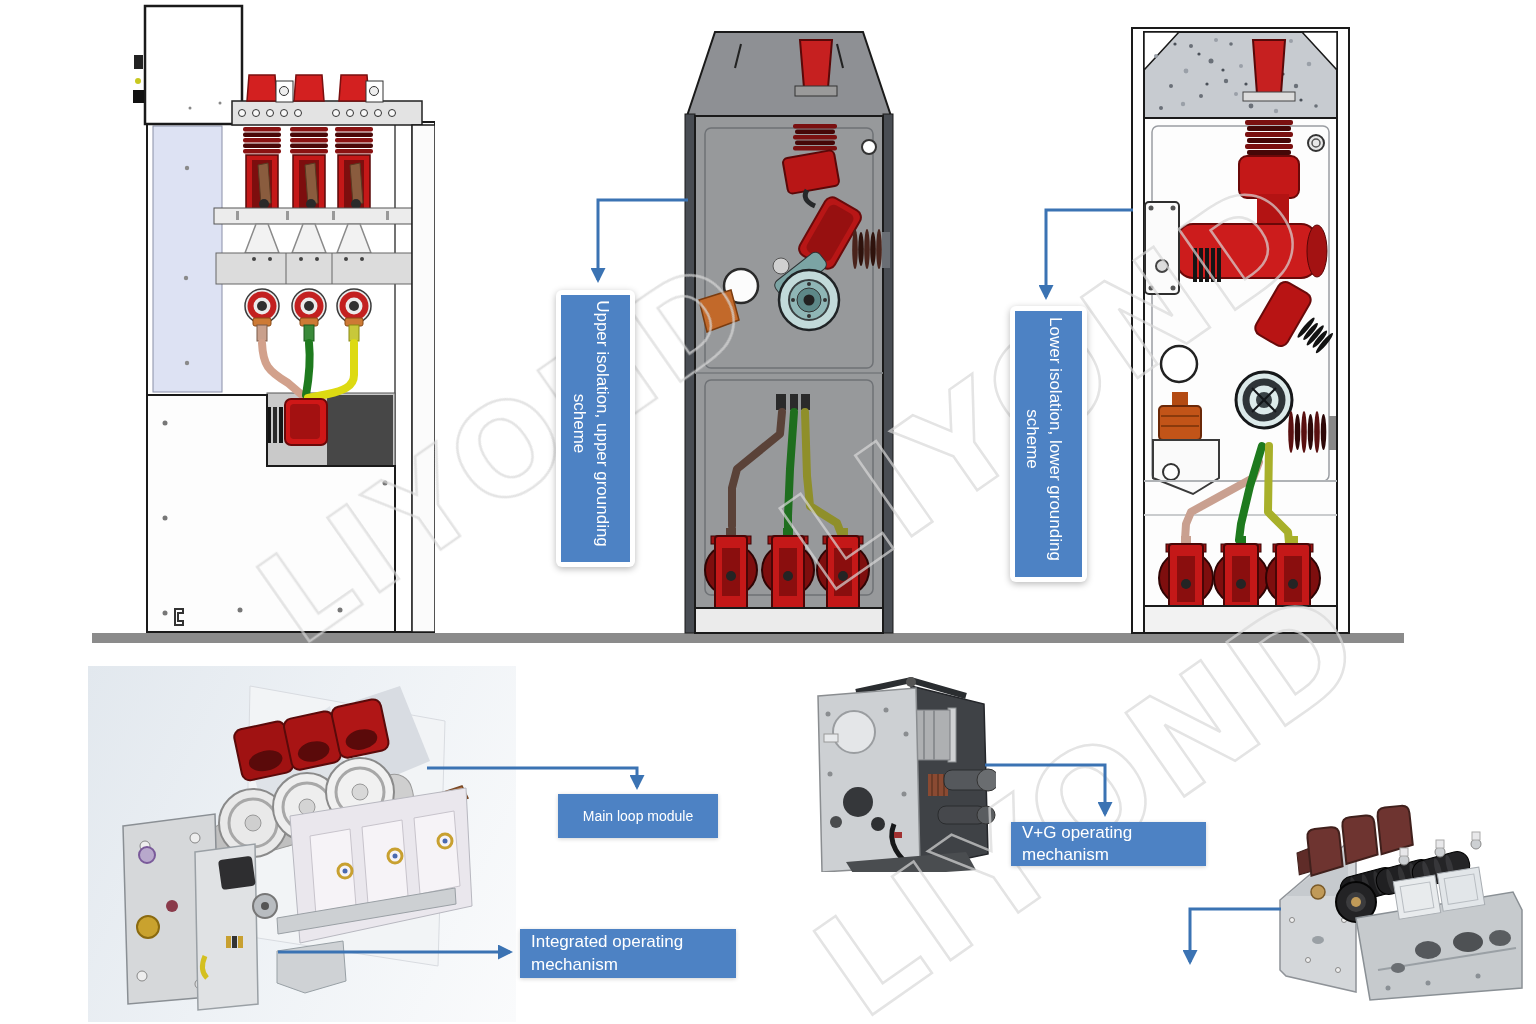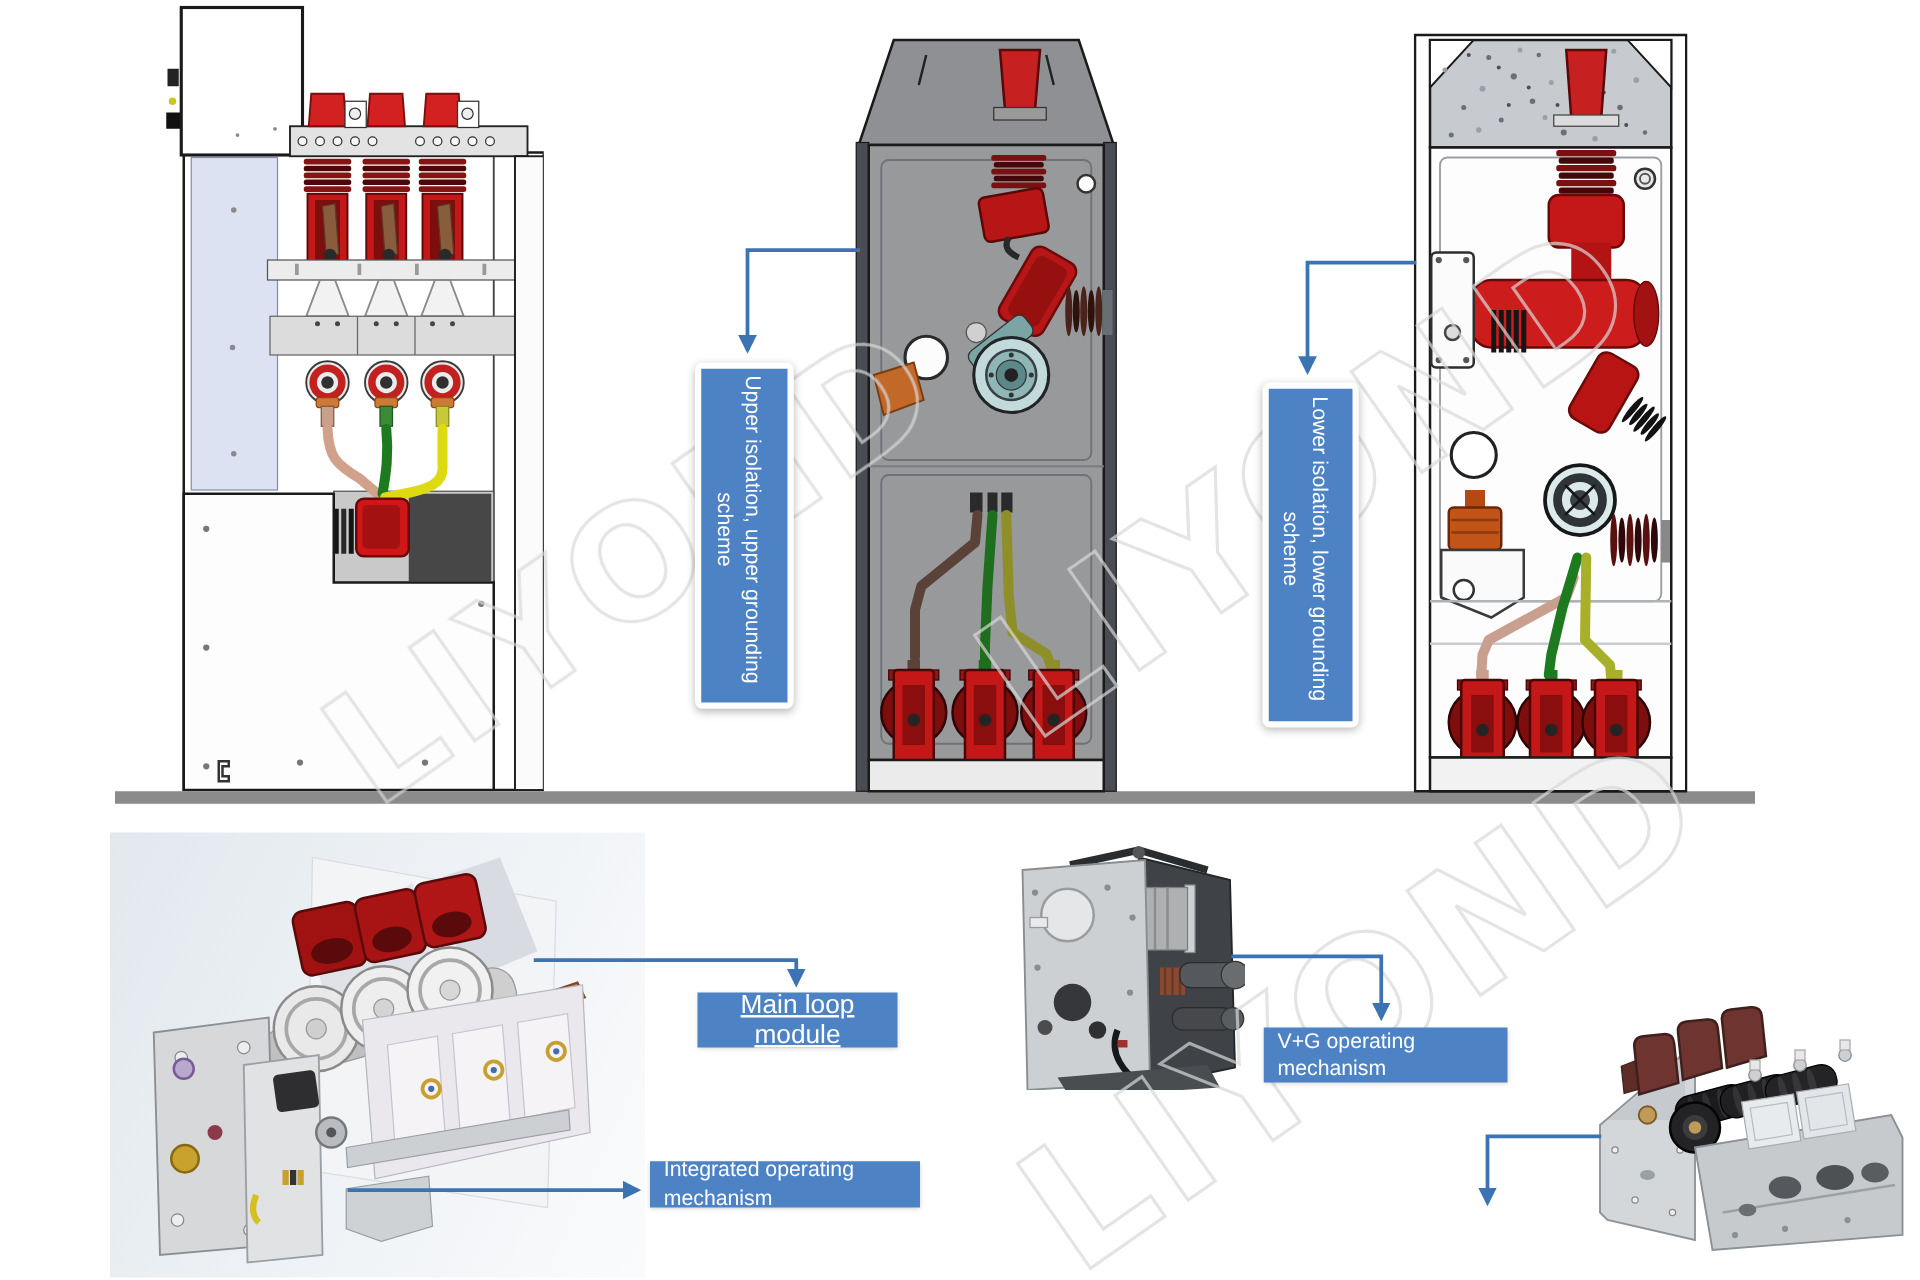--- a/index.html
+++ b/index.html
@@ -12,21 +12,21 @@
   
   .vcard{position:absolute;background:#ffffff;border-radius:6px;padding:5px;
          box-shadow:0 2px 7px rgba(0,0,0,0.28);}
   .vbox{position:relative;width:100%;height:100%;background:#4d82c4;overflow:hidden;}
   .vrot{position:absolute;top:0;display:flex;align-items:center;justify-content:center;
         transform:rotate(90deg);transform-origin:0 0;color:#fff;font-size:17px;
         line-height:1.35;text-align:center;}
   .hbox{position:absolute;background:#4d82c4;color:#ffffff;display:flex;
         flex-direction:column;justify-content:center;box-shadow:0 1px 4px rgba(0,0,0,0.18);}
   .hbox span{display:block;}
-  .center-text{text-align:center;font-size:21px;text-decoration:underline;}
+  .center-text{text-align:center;font-size:14px;}
   .left-text{padding-left:11px;font-size:17px;line-height:1.3;}
   .left-text-sm{padding-left:9px;font-size:15px;line-height:1.3;}
   svg{display:block;}
   .overlay{pointer-events:none;}
 </style>
 </head>
 <body>
 
 <div class="stage">
 
@@ -626,21 +626,21 @@
   <div class="vcard" style="left:1010px;top:306px;width:67px;height:266px;">
     <div class="vbox">
       <div class="vrot" style="left:57px;width:256px;height:57px;">Lower isolation, lower grounding scheme</div>
     </div>
   </div>
 
   <div class="hbox center-text" style="left:558px;top:794px;width:160px;height:44px;">
     <span>Main loop module</span>
   </div>
 
-  <div class="hbox left-text" style="left:520px;top:929px;width:205px;height:37px;">
+  <div class="hbox left-text" style="left:520px;top:929px;width:205px;height:49px;">
     <span>Integrated operating</span>
     <span>mechanism</span>
   </div>
 
   <div class="hbox left-text" style="left:1011px;top:822px;width:184px;height:44px;">
     <span>V+G operating</span>
     <span>mechanism</span>
   </div>
 
 

